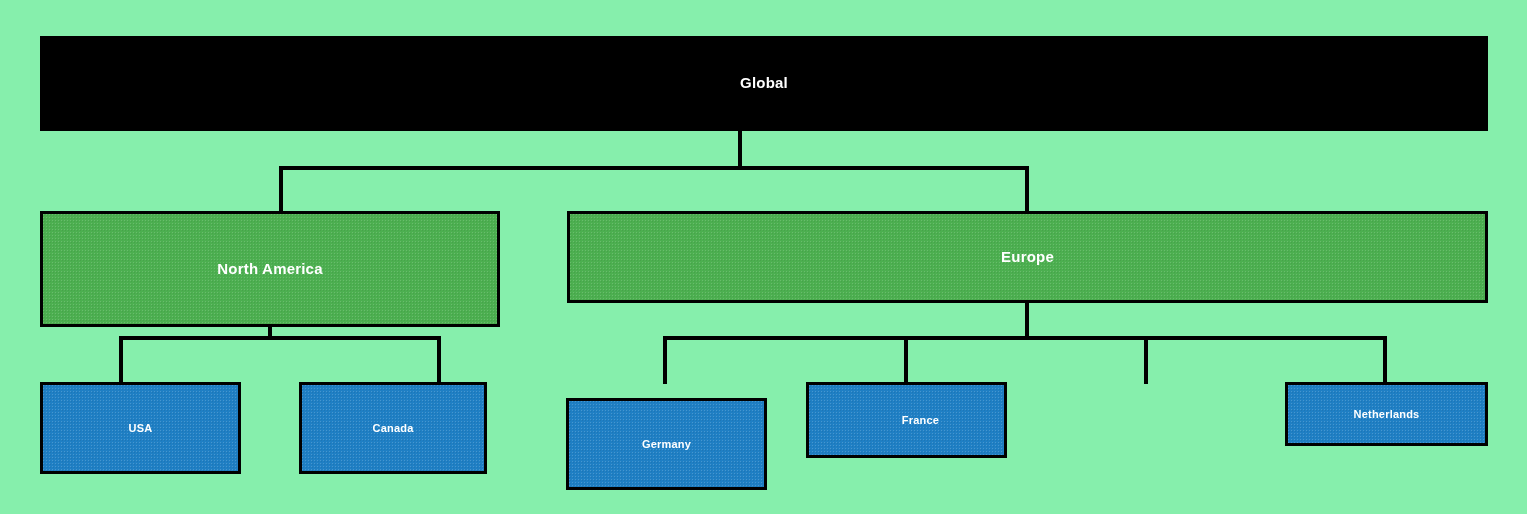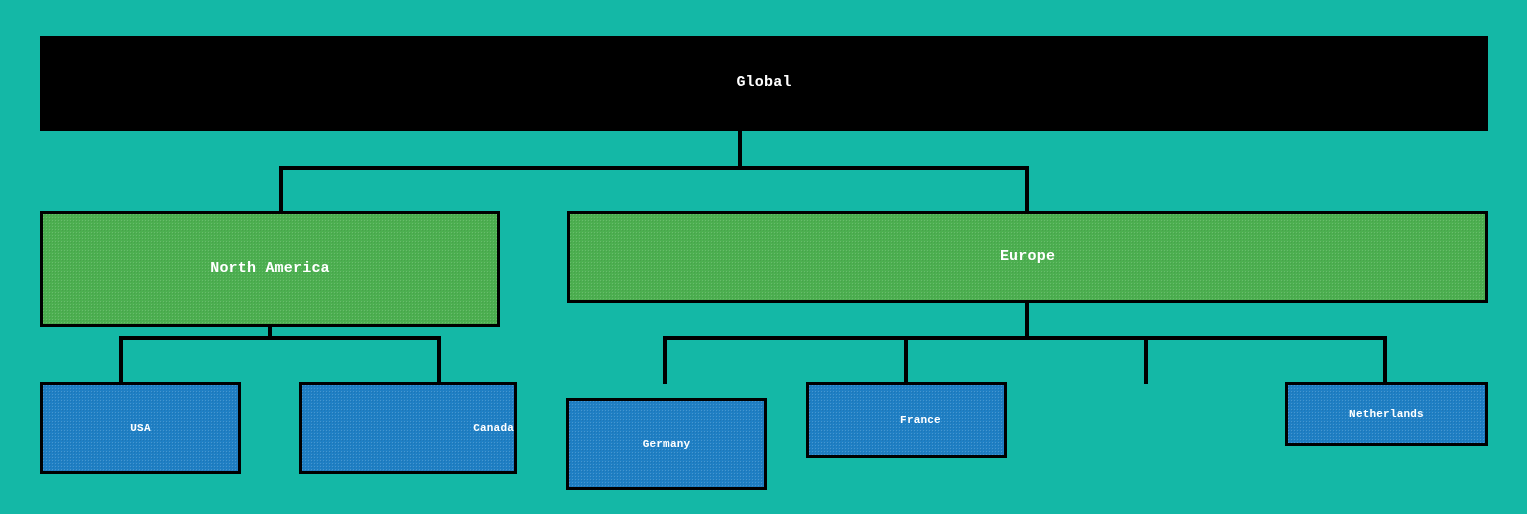--- a/index.html
+++ b/index.html
@@ -65,21 +65,21 @@
 
   
   .conn {
     position: absolute;
     background: #000000;
   }
 </style>
 </head>
 <body style="background: rgb(255, 255, 255);">
 
-<div id="canvas" style="background: #14b8a6; font-family: Liberation Mono, monospace;">
+<div id="canvas" style="background: #86efac;">
 
   <div class="conn" style="left: 738px; top: 131px; width: 4px; height: 39px; background-color: rgb(0, 0, 0);"></div>
   <div class="conn" style="left: 279px; top: 166px; width: 750px; height: 4px; background-color: rgb(0, 0, 0);"></div>
   <div class="conn" style="left: 279px; top: 166px; width: 4px; height: 47px; background-color: rgb(0, 0, 0);"></div>
   <div class="conn" style="left: 1025px; top: 166px; width: 4px; height: 47px; background-color: rgb(0, 0, 0);"></div>
 
   <div class="conn" style="left: 268px; top: 302px; width: 4px; height: 38px; background-color: rgb(0, 0, 0);"></div>
   <div class="conn" style="left: 119px; top: 336px; width: 322px; height: 4px; background-color: rgb(0, 0, 0);"></div>
   <div class="conn" style="left: 119px; top: 336px; width: 4px; height: 48px; background-color: rgb(0, 0, 0);"></div>
   <div class="conn" style="left: 437px; top: 336px; width: 4px; height: 48px; background-color: rgb(0, 0, 0);"></div>
@@ -100,21 +100,21 @@
   </div>
 
   <div class="node branch" style="left: 567px; top: 211px; width: 921px; height: 92px; background-color: rgb(76, 175, 80); color: rgb(255, 255, 255); border-color: rgb(0, 0, 0);">
     <span class="label">Europe</span>
   </div>
 
   <div class="node leaf" style="left: 40px; top: 382px; width: 201px; height: 92px; background-color: rgb(31, 127, 196); color: rgb(255, 255, 255); border-color: rgb(0, 0, 0);">
     <span class="label">USA</span>
   </div>
 
-  <div class="node leaf" style="left: 299px; top: 382px; width: 218px; height: 92px; background-color: rgb(31, 127, 196); color: rgb(255, 255, 255); border-color: rgb(0, 0, 0); justify-content: flex-end;">
+  <div class="node leaf" style="left: 299px; top: 382px; width: 188px; height: 92px; background-color: rgb(31, 127, 196); color: rgb(255, 255, 255); border-color: rgb(0, 0, 0);">
     <span class="label">Canada</span>
   </div>
 
   <div class="node leaf" style="left: 566px; top: 382px; width: 201px; height: 92px; background-color: rgb(31, 127, 196); color: rgb(255, 255, 255); border-color: rgb(0, 0, 0); margin-top: 16px;">
     <span class="label">Germany</span>
   </div>
 
   <div class="node leaf" style="left: 806px; top: 382px; width: 201px; height: 76px; background-color: rgb(31, 127, 196); color: rgb(255, 255, 255); border-color: rgb(0, 0, 0); padding-left: 28px;">
     <span class="label">France</span>
   </div>

